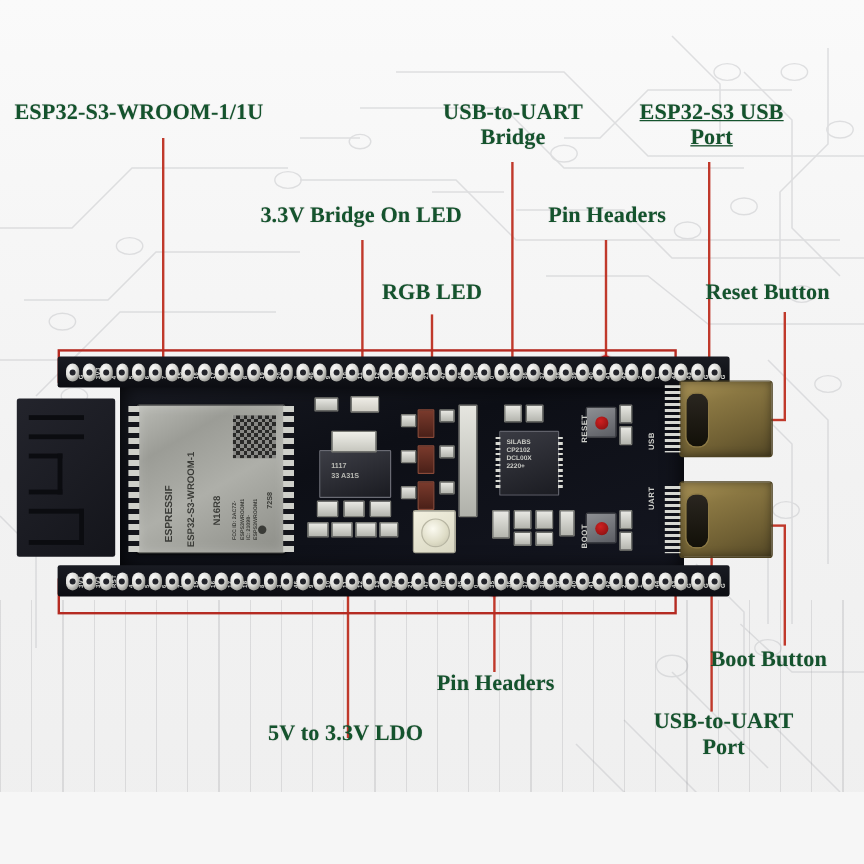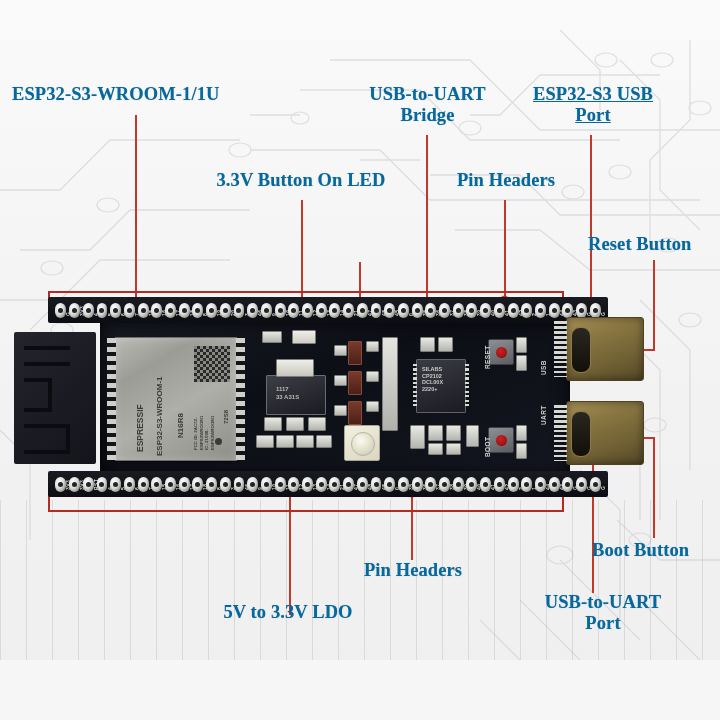--- a/index.html
+++ b/index.html
@@ -15,21 +15,21 @@
       linear-gradient(180deg,#fafafa 0%,#f2f2f2 55%,#efefef 100%);}
   #bgtraces{position:absolute;inset:0;opacity:.55;}
   
   #streaks{position:absolute;left:0;top:500px;width:720px;height:160px;opacity:.45;
     background:repeating-linear-gradient(90deg,
       rgba(150,150,155,.55) 0px, rgba(150,150,155,.55) 1px,
       rgba(0,0,0,0) 1px, rgba(0,0,0,0) 26px);}
   #botband{position:absolute;left:0;top:660px;width:720px;height:60px;background:#f6f6f6;}
 
   
-  .lbl{position:absolute;color:#0369a1;font-weight:bold;letter-spacing:.1px;
+  .lbl{position:absolute;color:#14532d;font-weight:bold;letter-spacing:.1px;
        text-align:center;line-height:1.12;white-space:pre-line;
        text-shadow:0 0 1px rgba(0,0,0,.25);}
   .lbl.s18{font-size:18.5px;}
 
   
   .ln{position:absolute;background:#c0392b;}
   .ln.v{width:2px;}
   .ln.h{height:2px;}
   .dot{position:absolute;width:9px;height:9px;border-radius:50%;
        background:#e01b1b;box-shadow:0 0 2px rgba(180,0,0,.8);}
@@ -542,22 +542,23 @@
         <div class="mouth"></div>
     </div>
     <div class="usbc" style="left:518px;top:104px;">
       <div class="shellpins"></div>
         <div class="mouth"></div>
     </div>
   </div>
 
   <div class="lbl s18" style="left:12px;top:84px;width:270px;text-align:left;">ESP32-S3-WROOM-1/1U</div>
 
-  <div class="lbl s18" style="left:190px;top:170px;width:222px;">3.3V Button On LED</div>
-
+  <div class="lbl s18" style="left:190px;top:170px;width:222px;">3.3V Bridge On LED</div>
+
+  <div class="lbl s18" style="left:300px;top:234px;width:120px;">RGB LED</div>
 
   <div class="lbl s18" style="left:340px;top:84px;width:175px;">USB-to-UART
 Bridge</div>
 
   <div class="lbl s18" style="left:438px;top:170px;width:136px;">Pin Headers</div>
 
   <div class="lbl s18" style="left:510px;top:84px;width:166px;text-decoration:underline;">ESP32-S3 USB
 Port</div>
 
   <div class="lbl s18" style="left:588px;top:234px;width:132px;text-align:left;">Reset Button</div>

